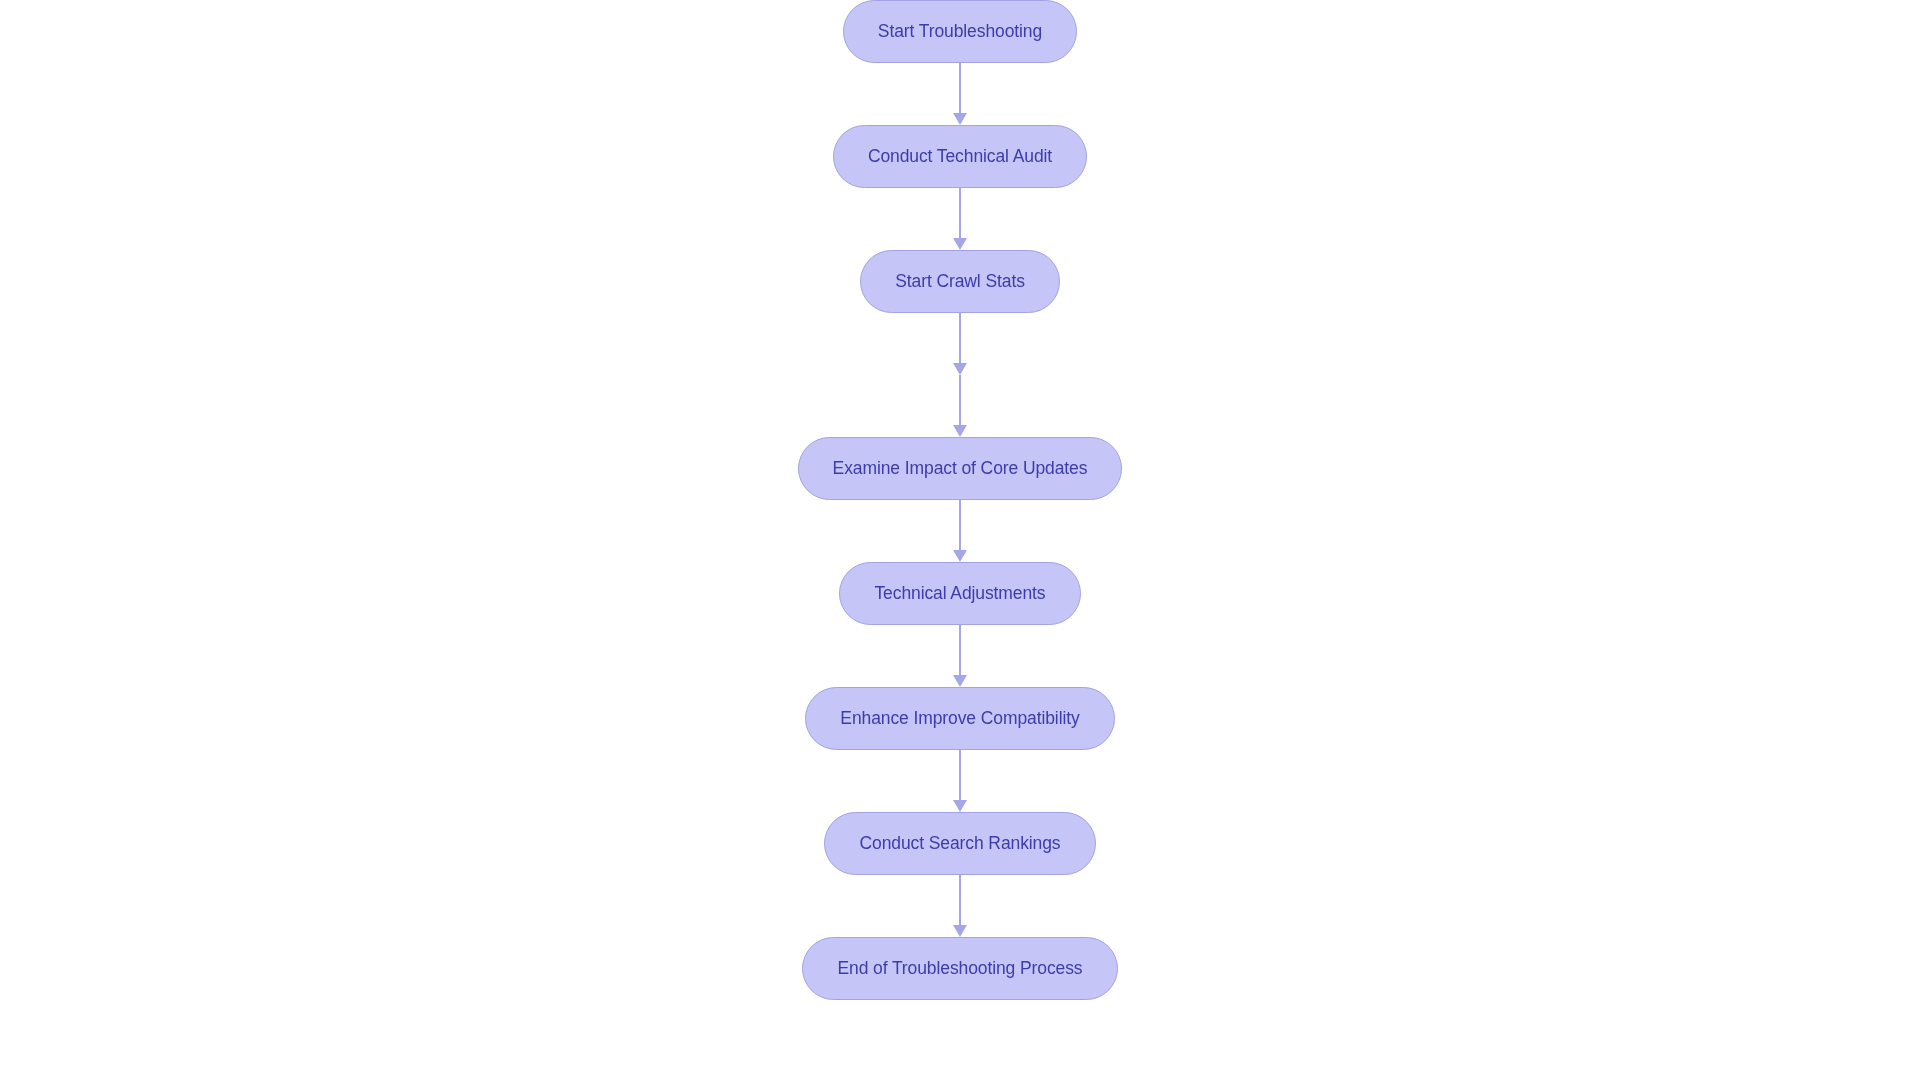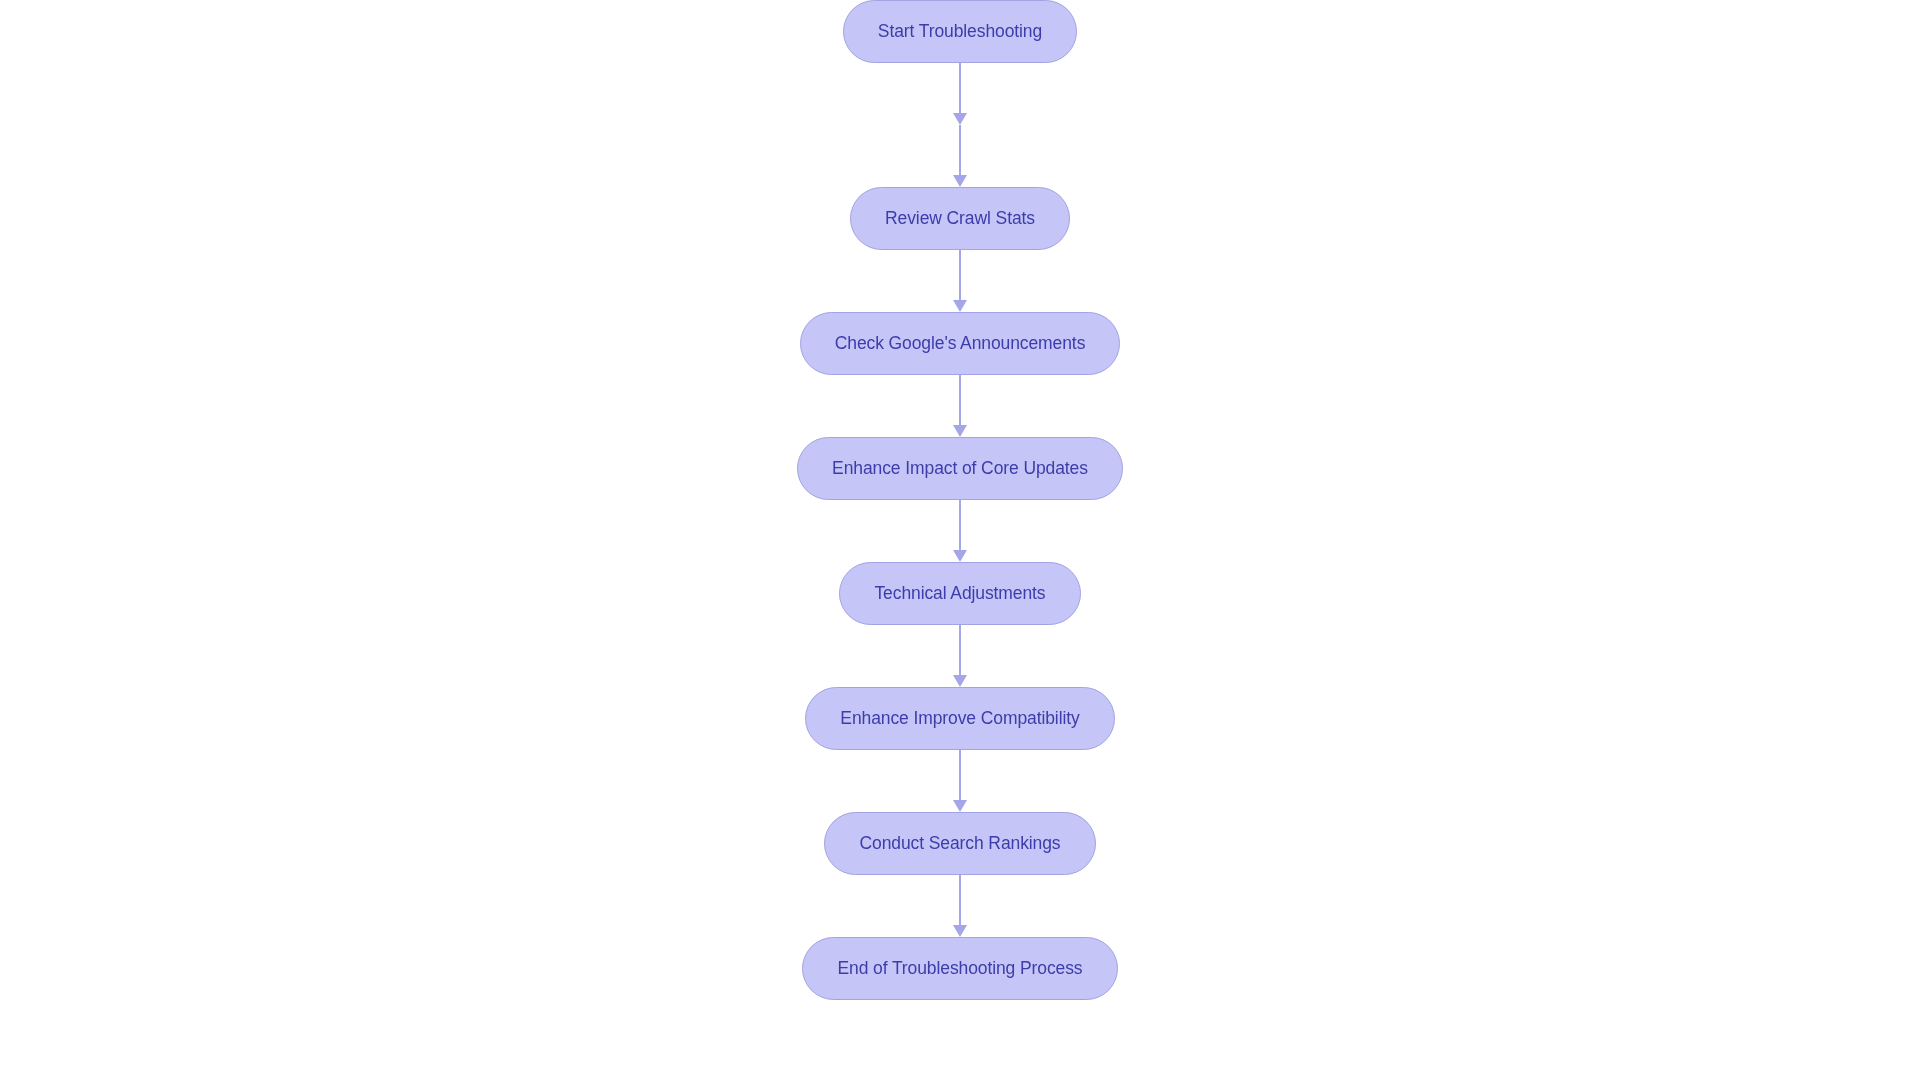--- a/index.html
+++ b/index.html
@@ -81,35 +81,35 @@
 </head>
 <body>
 
 <div id="flowchart-canvas">
   <div class="flow-column" id="flow-column">
       <div class="flow-node">Start Troubleshooting</div>
       <div class="flow-connector">
         <div class="conn-line"></div>
         <div class="conn-arrow"></div>
       </div>
+      <div class="flow-node">Conduct Technical Audit</div>
       <div class="flow-connector">
         <div class="conn-line"></div>
         <div class="conn-arrow"></div>
       </div>
-      <div class="flow-node">Review Crawl Stats</div>
+      <div class="flow-node">Start Crawl Stats</div>
       <div class="flow-connector">
         <div class="conn-line"></div>
         <div class="conn-arrow"></div>
       </div>
-      <div class="flow-node">Check Google's Announcements</div>
       <div class="flow-connector">
         <div class="conn-line"></div>
         <div class="conn-arrow"></div>
       </div>
-      <div class="flow-node">Enhance Impact of Core Updates</div>
+      <div class="flow-node">Examine Impact of Core Updates</div>
       <div class="flow-connector">
         <div class="conn-line"></div>
         <div class="conn-arrow"></div>
       </div>
       <div class="flow-node">Technical Adjustments</div>
       <div class="flow-connector">
         <div class="conn-line"></div>
         <div class="conn-arrow"></div>
       </div>
       <div class="flow-node">Enhance Improve Compatibility</div>

